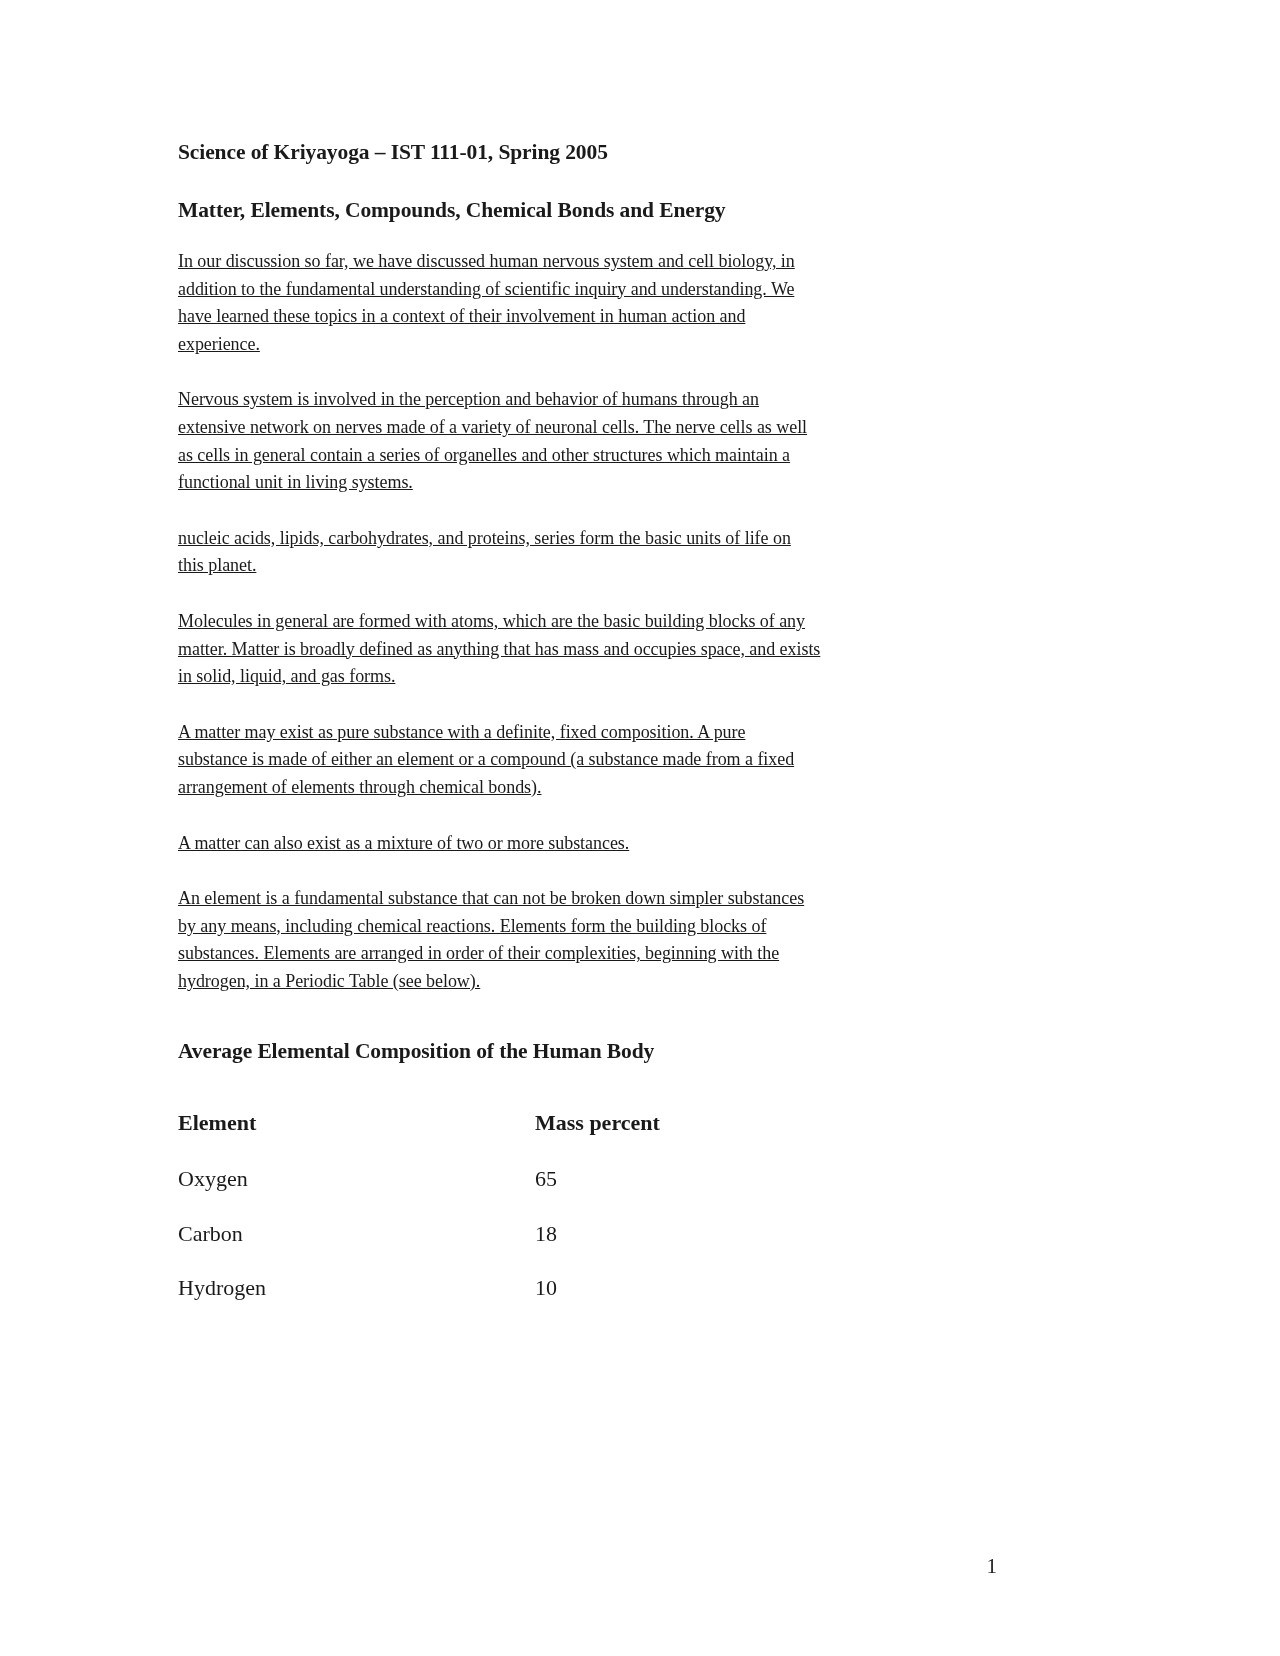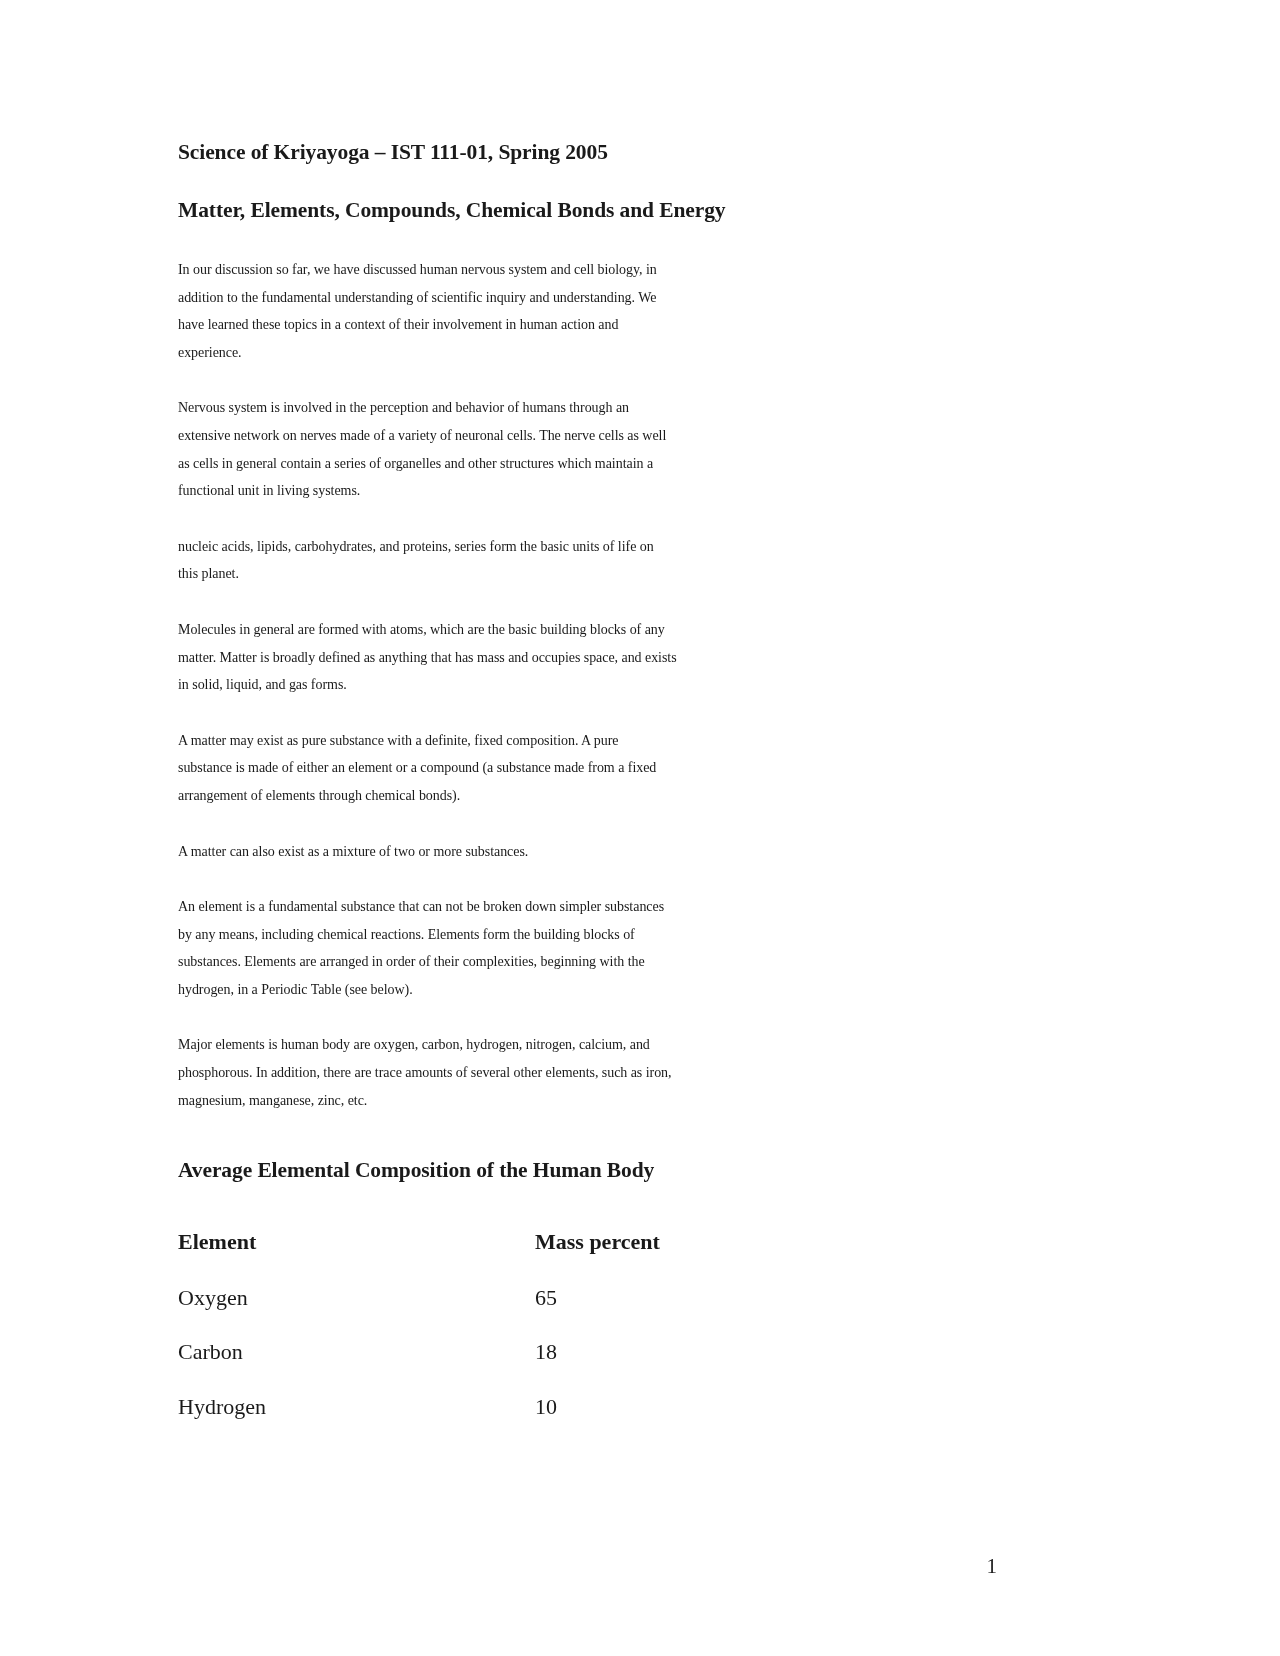--- a/index.html
+++ b/index.html
@@ -32,26 +32,27 @@
   .doc-title,
   .doc-subtitle,
   .section-heading {
     font-weight: bold;
     font-size: 21.5px;
     line-height: 28px;
     letter-spacing: -0.1px;
     margin: 0;
   }
   .doc-title { margin-bottom: 30px; }
-  .doc-subtitle { margin-bottom: 32px; }
+  .doc-subtitle { margin-bottom: 24px; }
   .para {
-    font-size: 14px;
+    font-size: 18px;
     line-height: 27.6px;
     margin: 0 0 28px 0;
     letter-spacing: -0.05px;
+    text-decoration: underline;
   }
   .para .ln { display: block; white-space: pre; }
   .section-heading {
     margin-top: 42px;
     margin-bottom: 44px;
   }
   .table {
     margin-top: 0;
     width: 560px;
   }
@@ -118,25 +119,20 @@
       <span class="ln">A matter can also exist as a mixture of two or more substances.</span>
     </p>
 
     <p class="para">
       <span class="ln">An element is a fundamental substance that can not be broken down simpler substances</span>
       <span class="ln">by any means, including chemical reactions. Elements form the building blocks of</span>
       <span class="ln">substances. Elements are arranged in order of their complexities, beginning with the</span>
       <span class="ln">hydrogen, in a Periodic Table (see below).</span>
     </p>
 
-    <p class="para">
-      <span class="ln">Major elements is human body are oxygen, carbon, hydrogen, nitrogen, calcium, and</span>
-      <span class="ln">phosphorous. In addition, there are trace amounts of several other elements, such as iron,</span>
-      <span class="ln">magnesium, manganese, zinc, etc.</span>
-    </p>
 
     <h3 class="section-heading">Average Elemental Composition of the Human Body</h3>
 
     <div class="table">
       <div class="trow header">
         <div class="tcell-el">Element</div>
         <div class="tcell-val">Mass percent</div>
       </div>
       <div class="trow">
         <div class="tcell-el">Oxygen</div>

